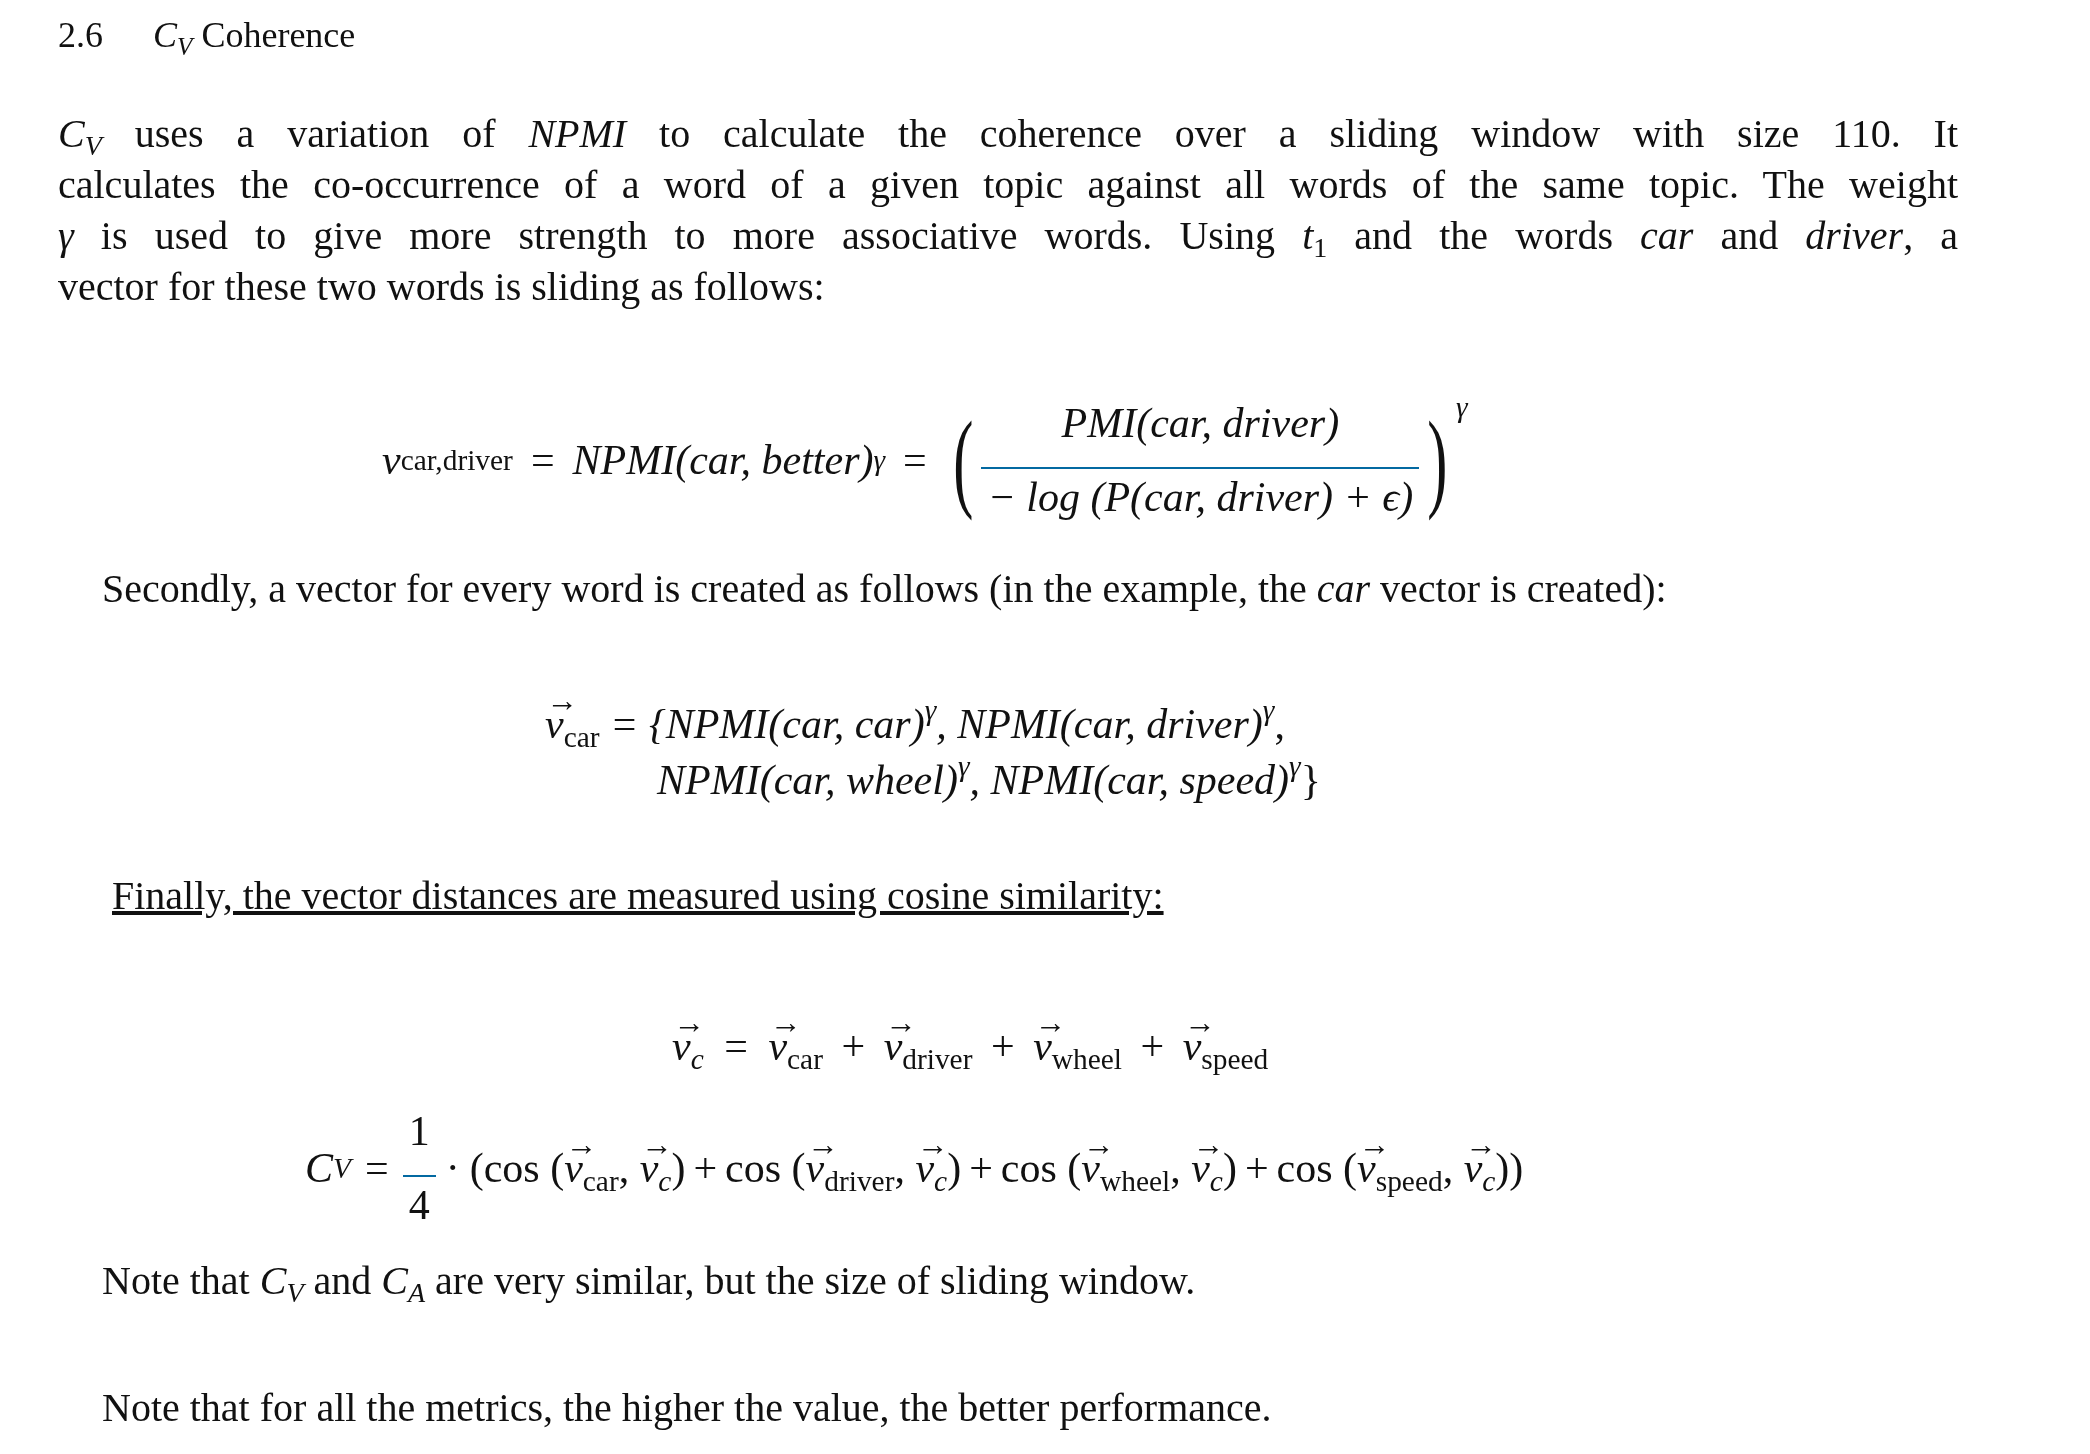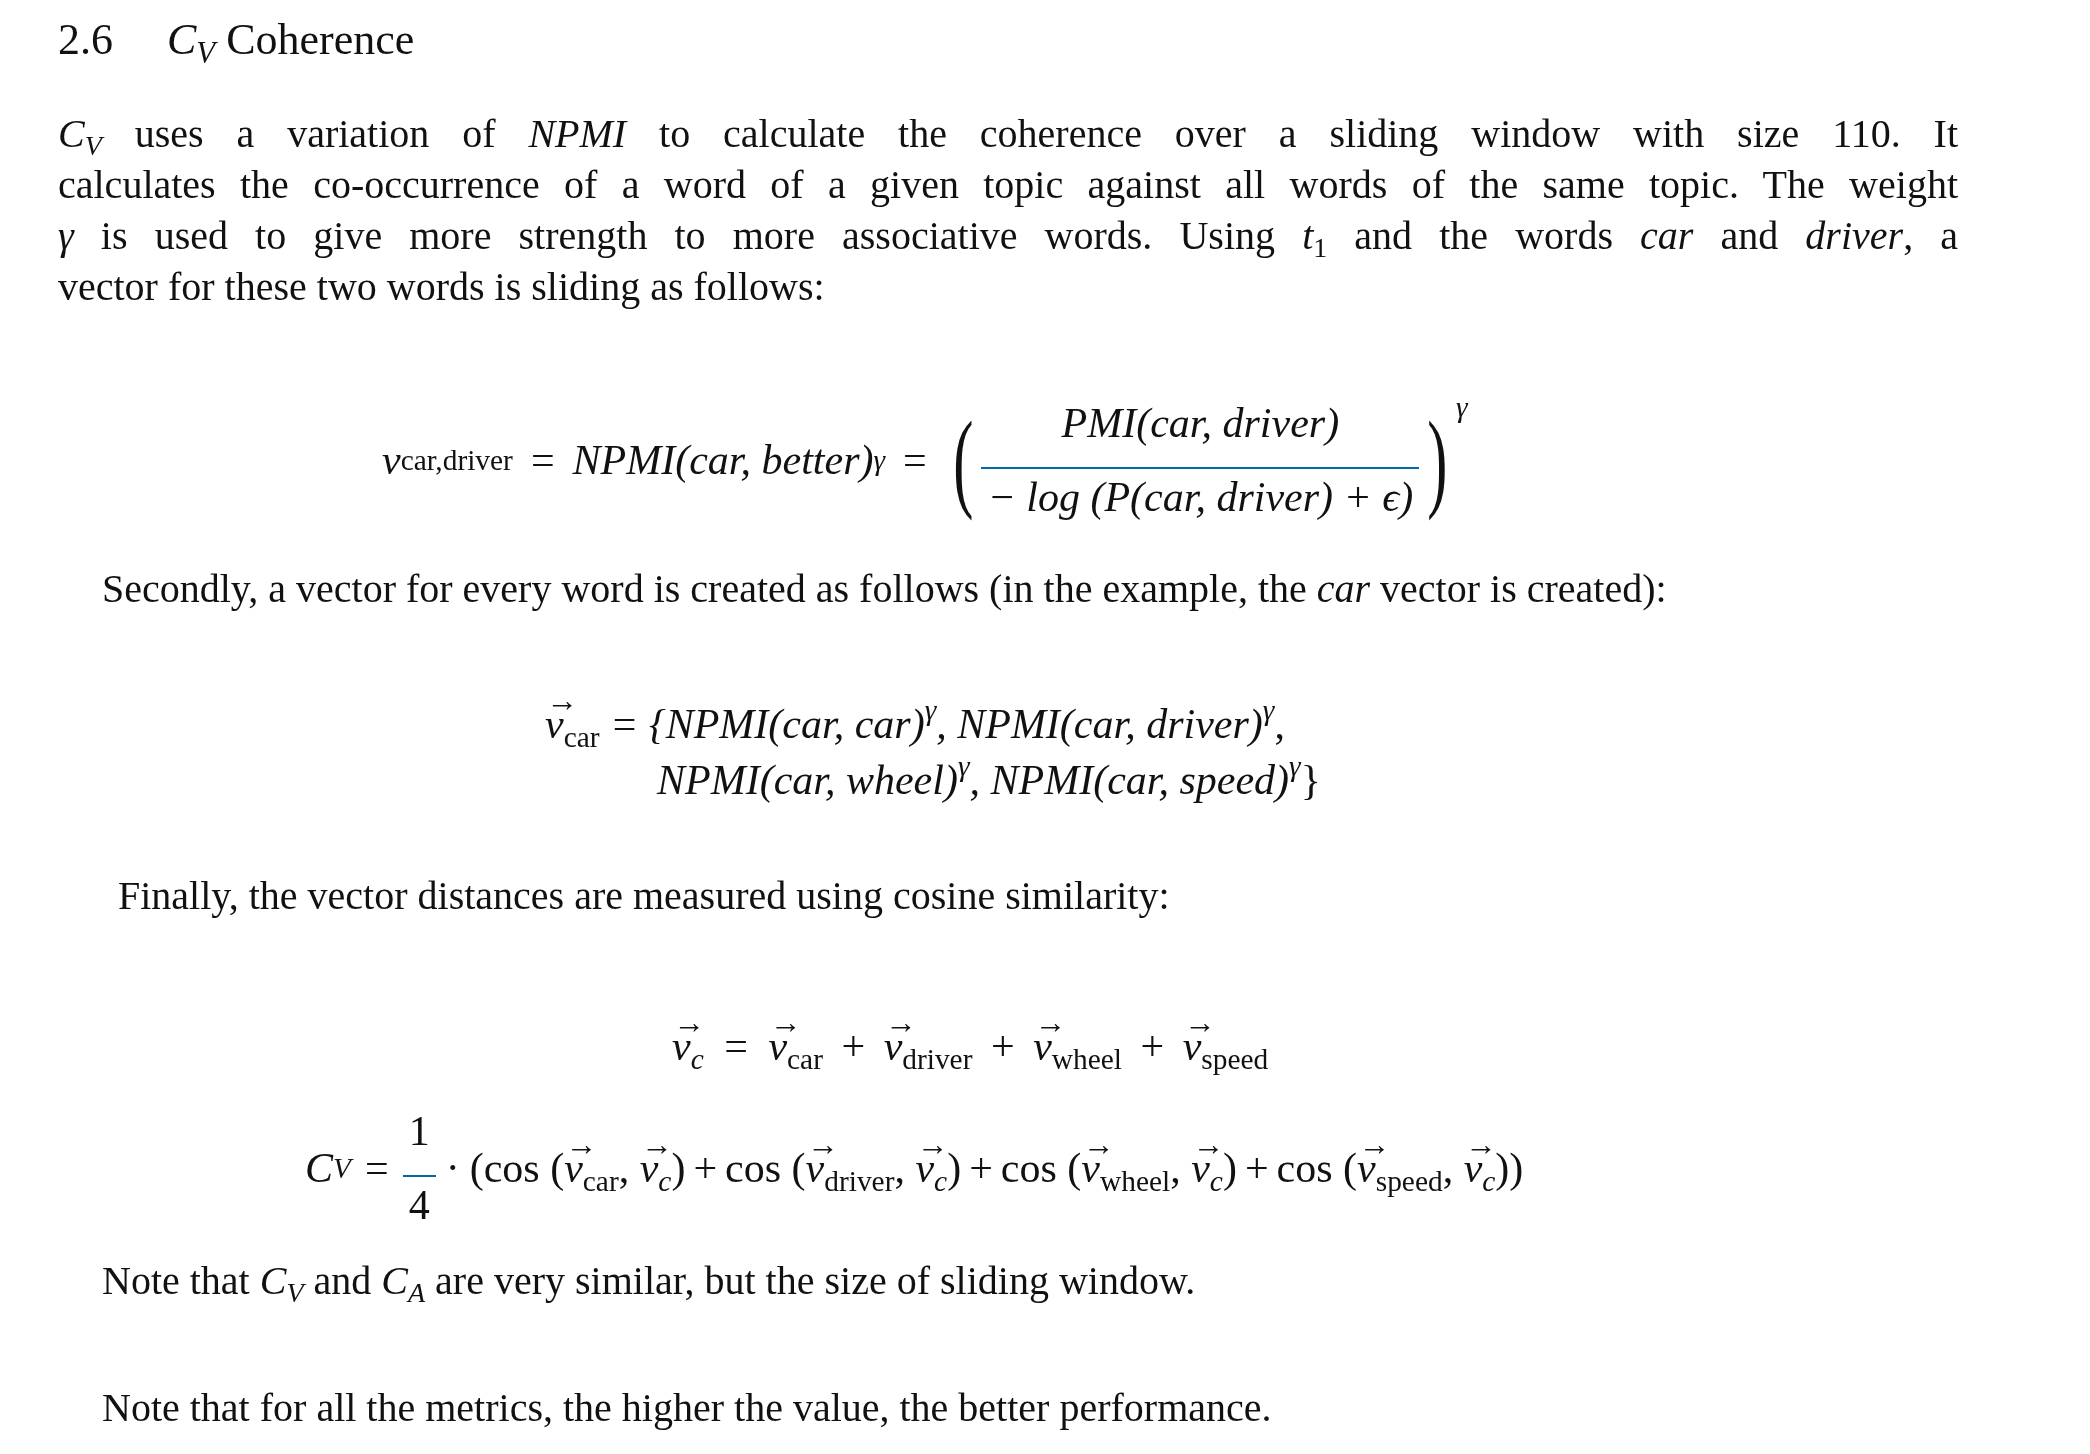--- a/index.html
+++ b/index.html
@@ -1,20 +1,20 @@
 <!DOCTYPE html>
 <html><head>
 <meta charset="utf-8">
 <style>
   html, body { margin:0; padding:0; background:#ffffff; }
   body { width:2090px; height:1454px; position:relative; overflow:hidden;
          font-family:"Liberation Serif","DejaVu Serif",serif; color:#111; }
   .abs { position:absolute; white-space:nowrap; }
   .txt { font-size:40px; line-height:51px; }
-  .heading { font-size:44px; }
+  .heading { font-size:36px; }
   i, .it { font-style:italic; }
   sub { font-size:0.7em; vertical-align:-0.3em; line-height:0; }
   sup { font-size:0.7em; vertical-align:0.6em; line-height:0; }
   .rm { font-style:normal; }
   .vec { position:relative; display:inline-block; font-style:italic; }
   .vec::before { content:"\2192"; position:absolute; left:0.05em; top:-0.55em; font-size:0.75em; font-style:normal; }
   .para { left:58px; width:1900px; white-space:normal; text-align:justify; }
   .para .line { display:block; text-align-last:justify; white-space:nowrap; }
   .para .line.last { text-align-last:left; }
   .eq { font-size:42px; }
@@ -63,21 +63,21 @@
 <div class="abs eq" style="left:545px; top:700px;">
   <div>
     <span class="vec">v</span><sub class="rm">car</sub>
     <i>= {NPMI(car, car)</i><sup><i>γ</i></sup><i>, NPMI(car, driver)</i><sup><i>γ</i></sup><span>,</span>
   </div>
   <div style="margin-left:112px; margin-top:8px;">
     <i>NPMI(car, wheel)</i><sup><i>γ</i></sup><i>, NPMI(car, speed)</i><sup><i>γ</i></sup><span>}</span>
   </div>
 </div>
 
-<div class="abs txt" style="left:118px; top:870px;">Finally, the vector distances are measured using cosine similarity:</div>
+<div class="abs txt" style="left:112px; top:870px;text-decoration:underline;">Finally, the vector distances are measured using cosine similarity:</div>
 
 <div class="abs eq" style="left:672px; top:1022px;">
   <span class="vec">v</span><sub><i>c</i></sub>
   <span style="margin:0 10px;">=</span>
   <span class="vec">v</span><sub class="rm">car</sub>
   <span style="margin:0 8px;">+</span>
   <span class="vec">v</span><sub class="rm">driver</sub>
   <span style="margin:0 8px;">+</span>
   <span class="vec">v</span><sub class="rm">wheel</sub>
   <span style="margin:0 8px;">+</span>

